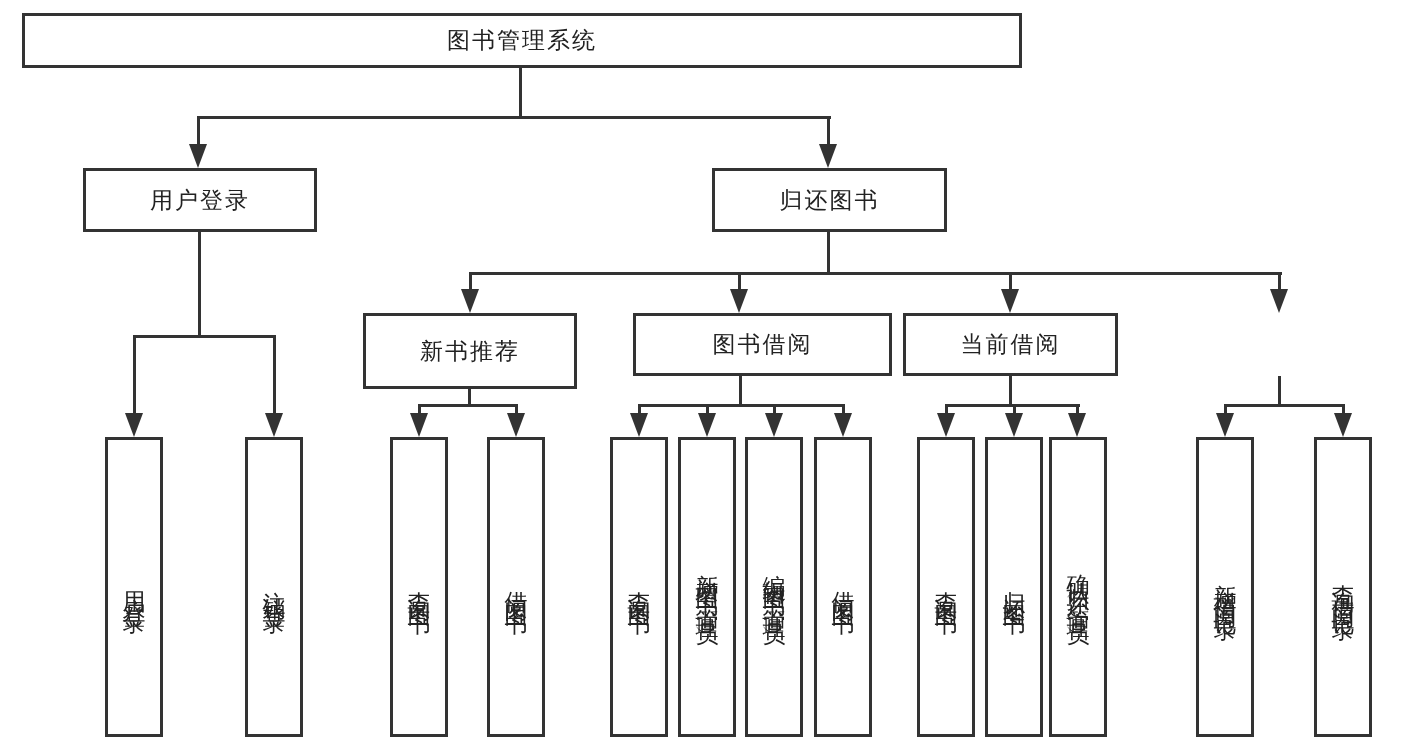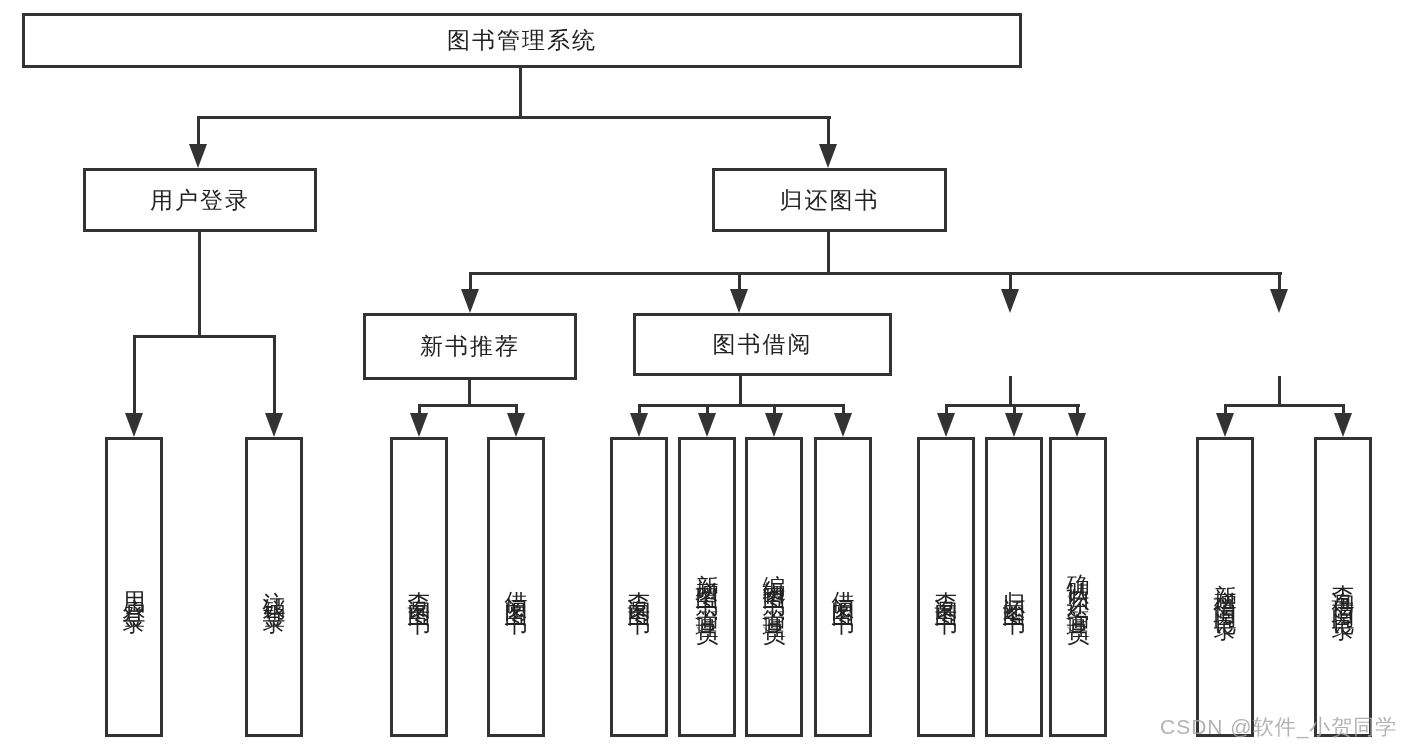--- a/index.html
+++ b/index.html
@@ -108,25 +108,28 @@
   <div class="hline" style="left:469px; top:272px; width:813px;"></div>
   <div class="vline" style="left:469px; top:273px; height:20px;"></div>
   <div class="tri" style="left:461px; top:289px;"></div>
   <div class="vline" style="left:738px; top:273px; height:20px;"></div>
   <div class="tri" style="left:730px; top:289px;"></div>
   <div class="vline" style="left:1009px; top:273px; height:20px;"></div>
   <div class="tri" style="left:1001px; top:289px;"></div>
   <div class="vline" style="left:1278px; top:273px; height:20px;"></div>
   <div class="tri" style="left:1270px; top:289px;"></div>
 
-  <div class="box" style="left:363px; top:313px; width:214px; height:67px;">
+  <div class="box" style="left:363px; top:313px; width:214px; height:76px;">
     <span>新书推荐</span>
   </div>
   <div class="box" style="left:633px; top:313px; width:259px; height:63px;">
     <span>图书借阅</span>
+  </div>
+  <div class="box" style="left:903px; top:313px; width:215px; height:63px;">
+    <span>当前借阅</span>
   </div>
 
   <div class="vline" style="left:468px; top:376px; height:30px;"></div>
   <div class="hline" style="left:418px; top:404px; width:100px;"></div>
   <div class="vline" style="left:418px; top:405px; height:10px;"></div>
   <div class="tri" style="left:410px; top:413px;"></div>
   <div class="vline" style="left:515px; top:405px; height:10px;"></div>
   <div class="tri" style="left:507px; top:413px;"></div>
 
   <div class="vline" style="left:739px; top:376px; height:30px;"></div>
@@ -193,15 +196,14 @@
     <span>确认归还（管理员）</span>
   </div>
 
   <div class="leaf" style="left:1196px;">
     <span>新增借阅记录</span>
   </div>
   <div class="leaf" style="left:1314px;">
     <span>查询借阅记录</span>
   </div>
 
-  <div class="watermark">CSDN @软件_小贺同学</div>
 
 </div>
 
 </body></html>

